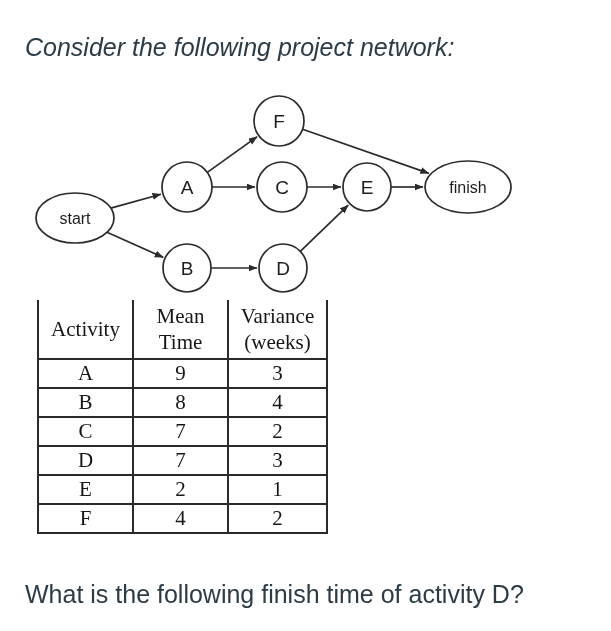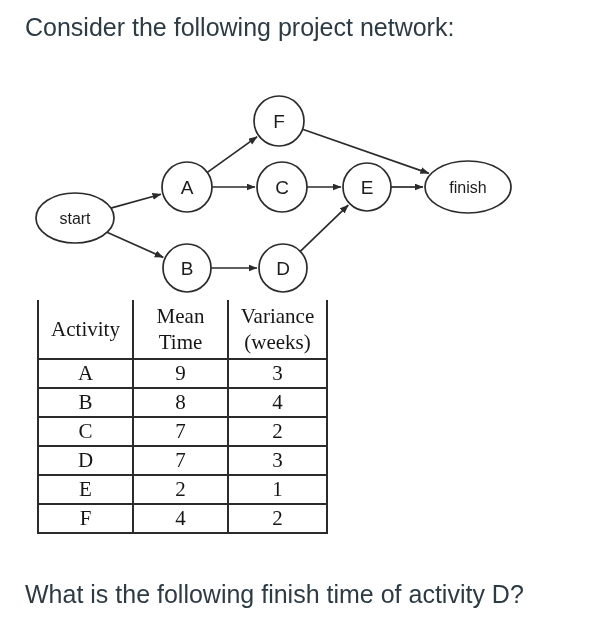--- a/index.html
+++ b/index.html
@@ -18,21 +18,21 @@
   }
   .prompt{
     position:absolute;
     left:25px;
     margin:0;
     color:var(--prompt-color);
     font-size:25px;
     line-height:1.2;
     white-space:nowrap;
   }
-  .title{top:12px;}
+  .title{top:32px;font-style:italic;}
   .question{top:579px;}
   svg#diagram{
     position:absolute;
     left:0;top:0;
   }
   svg#diagram text{
     font-family:"Liberation Sans", sans-serif;
     fill:#1d1d1d;
   }
   table#activity-table{

